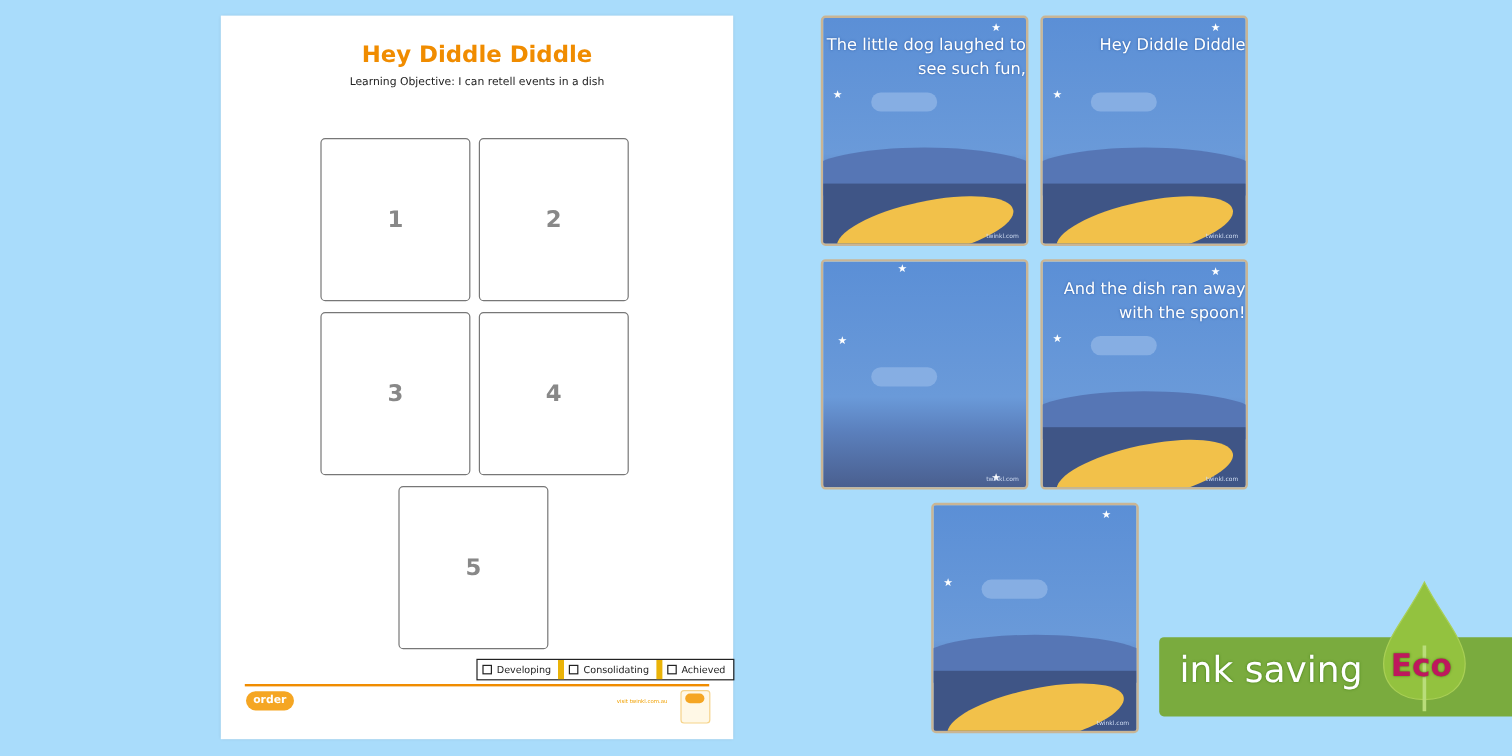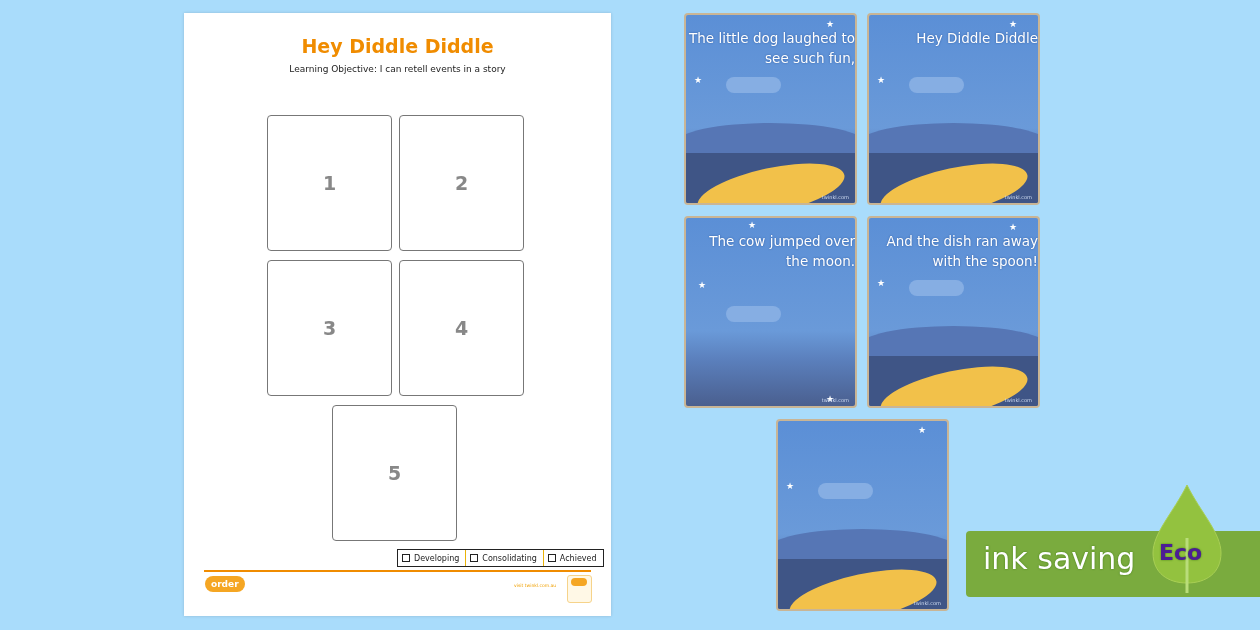--- a/index.html
+++ b/index.html
@@ -3,47 +3,47 @@
 <meta charset="utf-8">
 <style>
   html,body{margin:0;padding:0;}
   body{width:1260px;height:630px;background:#a9dcfb;position:relative;overflow:hidden;font-family:"DejaVu Sans",sans-serif;}
   .sheet{position:absolute;left:184px;top:13px;width:427px;height:603px;background:#fff;box-shadow:0 0 3px rgba(0,0,0,0.15);}
   .title{position:absolute;left:0;width:100%;top:22px;text-align:center;color:#f08c00;font-weight:bold;font-size:19px;}
   .objective{position:absolute;left:0;width:100%;top:51px;text-align:center;font-size:9px;color:#222;}
   .instr{position:absolute;left:56px;top:67px;width:330px;font-size:10.5px;line-height:15px;color:#222;}
   .box{position:absolute;width:125px;height:136px;border:1.5px solid #777;border-radius:4px;background:#fff;display:flex;align-items:center;justify-content:center;color:#888;font-size:19px;font-weight:bold;box-sizing:border-box;}
   .assess{position:absolute;left:213px;top:536px;display:flex;border:1.2px solid #222;height:18px;box-sizing:border-box;}
-  .assess .cell{display:flex;align-items:center;padding:0 6px 0 4px;font-size:8px;color:#222;border-right:1px solid #eab308;}
+  .assess .cell{display:flex;align-items:center;padding:0 6px 0 4px;font-size:8px;color:#222;border-right:5px solid #eab308;}
   .assess .cell:last-child{border-right:none;}
   .cbx{width:6px;height:6px;border:1.2px solid #222;margin-right:4px;}
   .footline{position:absolute;left:20px;right:20px;top:557px;height:2px;background:#f08c00;}
   .logo{position:absolute;left:21px;top:563px;background:#f5a623;color:#fff;font-weight:bold;font-size:9px;padding:3px 6px;border-radius:10px;}
   .visit{position:absolute;left:330px;top:570px;font-size:4.5px;color:#f0a000;}
   .badge{position:absolute;left:383px;top:562px;width:23px;height:26px;border:1px solid #f6d38a;border-radius:3px;background:#fff8e6;}
   .badge:before{content:"";position:absolute;left:3px;top:2px;width:16px;height:8px;background:#f5a623;border-radius:6px;}
   .card{position:absolute;width:173px;height:192px;border:2px solid #c9b595;border-radius:4px;overflow:hidden;background:linear-gradient(#5b8fd6 0%,#6a9ad9 60%,#5b80bd 75%,#4a5f8f 100%);box-sizing:border-box;}
   .card .txt{position:absolute;left:0;width:100%;top:13px;text-align:right;color:#fff;font-size:13.5px;line-height:20px;text-shadow:0 0 2px #2d5aa0;}
   .card .hill{position:absolute;left:-10px;right:-10px;bottom:40px;height:40px;background:#5676b5;border-radius:50% 50% 0 0;}
   .card .ground{position:absolute;left:0;right:0;bottom:0;height:50px;background:#3f5586;}
   .card .path{position:absolute;left:10px;bottom:-10px;width:150px;height:45px;background:#f2c14a;border-radius:50%;transform:rotate(-12deg);}
   .card .cloud{position:absolute;left:40px;top:62px;width:55px;height:16px;background:#86aee3;border-radius:10px;}
   .card .star{position:absolute;color:#fff;font-size:9px;}
   .card .wm{position:absolute;right:6px;bottom:3px;font-size:5px;color:#cfdcf2;}
   .eco{position:absolute;left:966px;top:531px;width:294px;height:66px;background:#7aab3e;border-radius:4px 0 0 4px;}
   .eco .ink{position:absolute;left:17px;top:10px;font-size:30px;color:#fff;text-shadow:0 0 2px #3f7a12;}
   .leaf{position:absolute;left:1151px;top:483px;width:72px;height:110px;}
-  .eco-lbl{position:absolute;left:1159px;top:540px;font-size:22px;font-weight:bold;color:#4c1d95;text-shadow:0 0 2px #3f7a12;}
+  .eco-lbl{position:absolute;left:1159px;top:540px;font-size:26px;font-weight:bold;color:#be185d;text-shadow:0 0 2px #3f7a12;}
 </style>
 </head>
 <body>
 
 <div class="sheet">
   <div class="title">Hey Diddle Diddle</div>
-  <div class="objective">Learning Objective: I can retell events in a story</div>
+  <div class="objective">Learning Objective: I can retell events in a dish</div>
 
   <div class="box" style="left:83px;top:102px;">1</div>
   <div class="box" style="left:215px;top:102px;">2</div>
   <div class="box" style="left:83px;top:247px;">3</div>
   <div class="box" style="left:215px;top:247px;">4</div>
   <div class="box" style="left:148px;top:392px;">5</div>
 
   <div class="assess">
     <div class="cell">
         <span class="cbx"></span>
@@ -85,21 +85,20 @@
   <div class="path"></div>
   <div class="txt">Hey Diddle Diddle</div>
   <div class="wm">twinkl.com</div>
 </div>
 
 <div class="card" style="left:684px;top:216px;">
   <div class="cloud" style="top:88px;"></div>
   <span class="star" style="left:62px;top:2px;">★</span>
   <span class="star" style="left:12px;top:62px;">★</span>
   <span class="star" style="left:140px;top:176px;">★</span>
-  <div class="txt">The cow jumped over the moon.</div>
   <div class="wm">twinkl.com</div>
 </div>
 
 <div class="card" style="left:867px;top:216px;">
   <div class="cloud"></div>
   <span class="star" style="left:140px;top:4px;">★</span>
   <span class="star" style="left:8px;top:60px;">★</span>
   <div class="hill"></div>
   <div class="ground"></div>
   <div class="path"></div>

